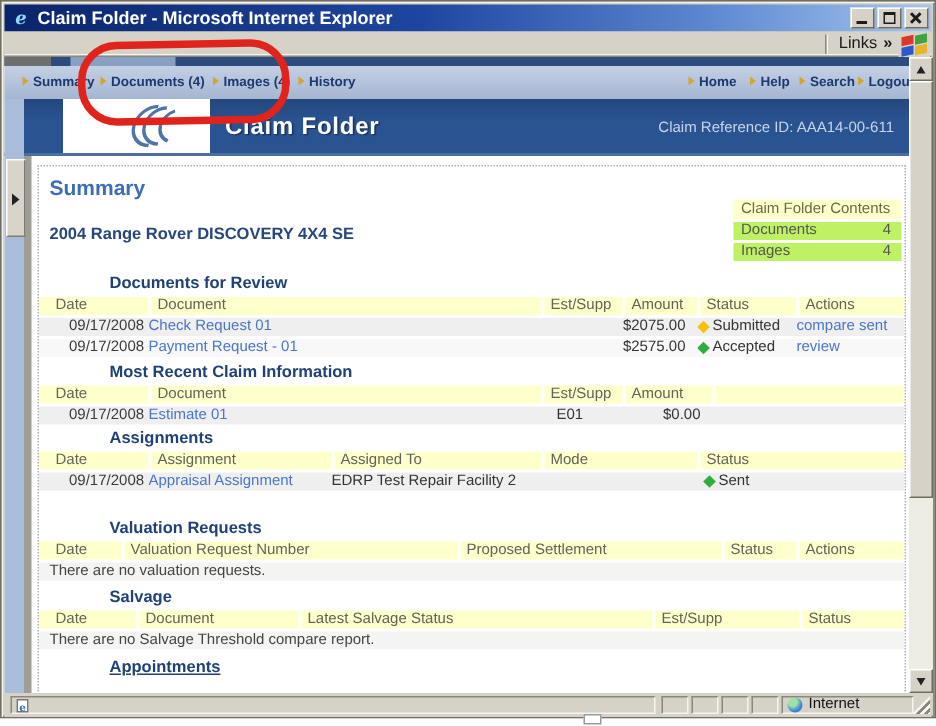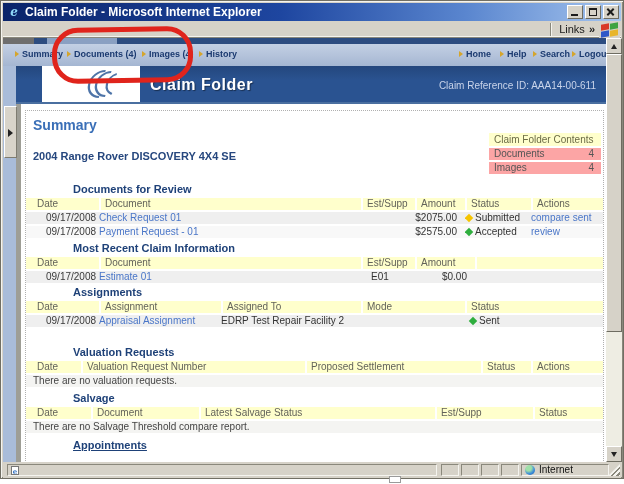--- a/index.html
+++ b/index.html
@@ -90,21 +90,21 @@
   .t-val    { grid-template-columns:55px 224px 176px 50px 1fr; }
   .t-salv   { grid-template-columns:65px 108px 236px 98px 1fr; }
   .c1 { padding-left:11px; } .row .c1 { padding-left:20px; color:#3a3a3a; }
   .amt { text-align:right; padding-right:8px; }
   .st { display:flex; align-items:center; }
   .dia { display:inline-block; width:6px; height:6px; transform:rotate(45deg); margin:0 3px 0 1px; flex:none; }
   a.lnk { color:#4a76c8; text-decoration:none; cursor:pointer; }
 
   .cbox { position:absolute; right:2px; top:22px; width:112px; font-size:10px; }
   .cbox-title { background:#ffffcc; color:#6b6b45; height:13px; line-height:13px; padding-left:5px; }
-  .cbox-row { background:#fca5a5; color:#555; height:12px; line-height:12px; margin-top:2px;
+  .cbox-row { background:#bef264; color:#555; height:12px; line-height:12px; margin-top:2px;
               display:flex; justify-content:space-between; padding:0 7px 0 5px; }
 
   
   .sb { left:606px; top:38px; width:16px; height:424px; background:#eeede3; }
   .sb-btn { position:absolute; left:0; width:16px; height:16px; background:#d6d2c8;
             border:1px solid; border-color:#fff #6e6c61 #6e6c61 #fff; }
   .sb-up { top:0; } .sb-dn { bottom:0; }
   .sb-btn i { position:absolute; left:4px; width:0; height:0; border-left:3px solid transparent; border-right:3px solid transparent; }
   .sb-up i { top:5px; border-bottom:5px solid #222; }
   .sb-dn i { top:5px; border-top:5px solid #222; }

